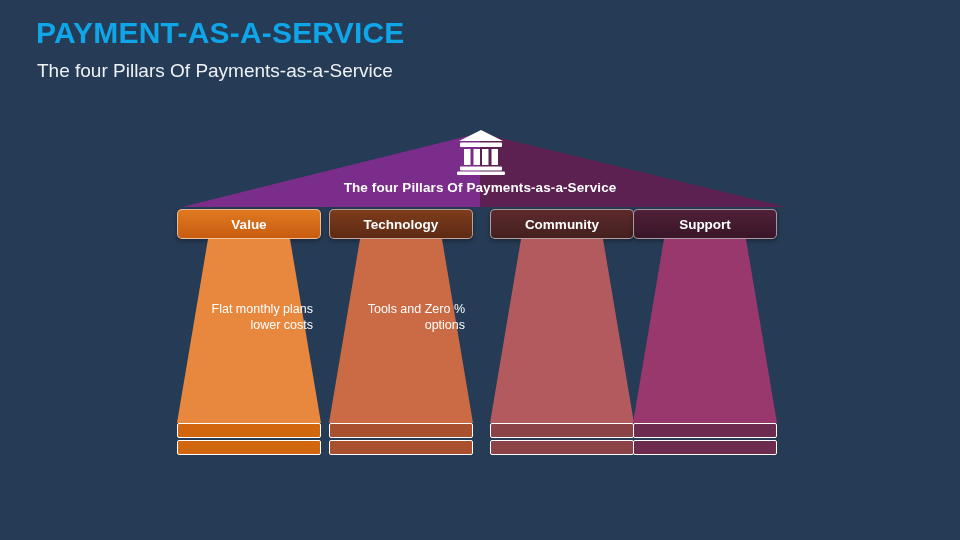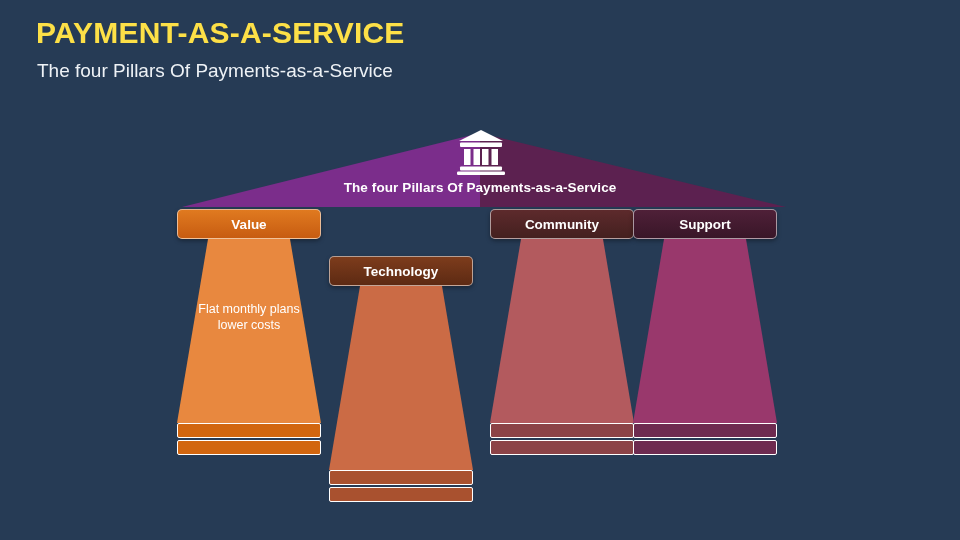--- a/index.html
+++ b/index.html
@@ -23,21 +23,21 @@
     background: #263b55;
   }
 
   
   .title {
     position: absolute;
     left: 36px;
     top: 16px;
     font-size: 30px;
     font-weight: bold;
-    color: #fde047;
+    color: #0ea5e9;
     letter-spacing: 0.2px;
     white-space: nowrap;
   }
   .subtitle {
     position: absolute;
     left: 37px;
     top: 60px;
     font-size: 19px;
     font-weight: normal;
     color: #eef2f6;
@@ -77,21 +77,21 @@
   }
 
   
   .pillar {
     position: absolute;
     top: 209px;
     width: 144px;
     height: 246px;
   }
   .pillar.p0 { left: 177px; }
-  .pillar.p1 { left: 329px; margin-top: 47px; }
+  .pillar.p1 { left: 329px; }
   .pillar.p2 { left: 490px; }
   .pillar.p3 { left: 633px; }
 
   .cap {
     position: absolute;
     left: 0;
     top: 0;
     width: 144px;
     height: 30px;
     border-radius: 5px;
@@ -116,21 +116,21 @@
     width: 144px;
     height: 184px;
   }
   .shaft svg { display: block; }
 
   .shaft-text {
     position: absolute;
     left: 8px;
     top: 92px;
     width: 128px;
-    text-align: center;
+    text-align: right;
     font-size: 12.5px;
     line-height: 16px;
     color: #ffffff;
     pointer-events: none;
   }
 
   .base-bar {
     position: absolute;
     left: 0;
     width: 144px;
@@ -188,20 +188,21 @@
 
   <div class="pillar p1">
     <div class="cap" style="background: linear-gradient(rgb(125, 60, 28) 0%, rgb(93, 42, 19) 100%);">
       <span class="cap-label">Technology</span>
     </div>
     <div class="shaft">
       <svg width="144" height="184" viewBox="0 0 144 184" xmlns="http://www.w3.org/2000/svg">
         <polygon class="shaft-poly" points="31,0 113,0 144,184 0,184" fill="#cb6b45"></polygon>
       </svg>
     </div>
+    <div class="shaft-text">Tools and Zero % options</div>
     <div class="base-bar b1" style="background: rgb(169, 81, 47);"></div>
     <div class="base-bar b2" style="background: rgb(169, 81, 47);"></div>
   </div>
 
   <div class="pillar p2">
     <div class="cap" style="background: linear-gradient(rgb(93, 42, 44) 0%, rgb(68, 32, 31) 100%);">
       <span class="cap-label">Community</span>
     </div>
     <div class="shaft">
       <svg width="144" height="184" viewBox="0 0 144 184" xmlns="http://www.w3.org/2000/svg">

